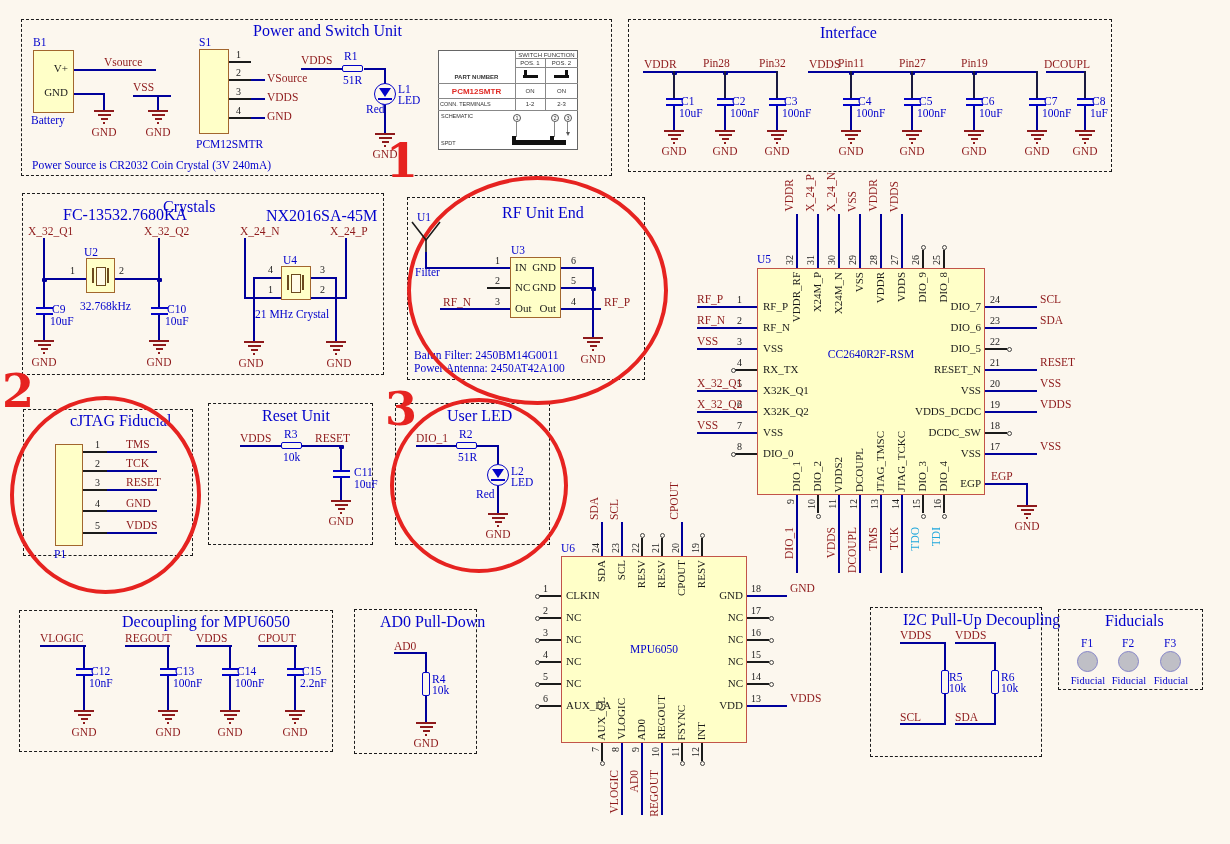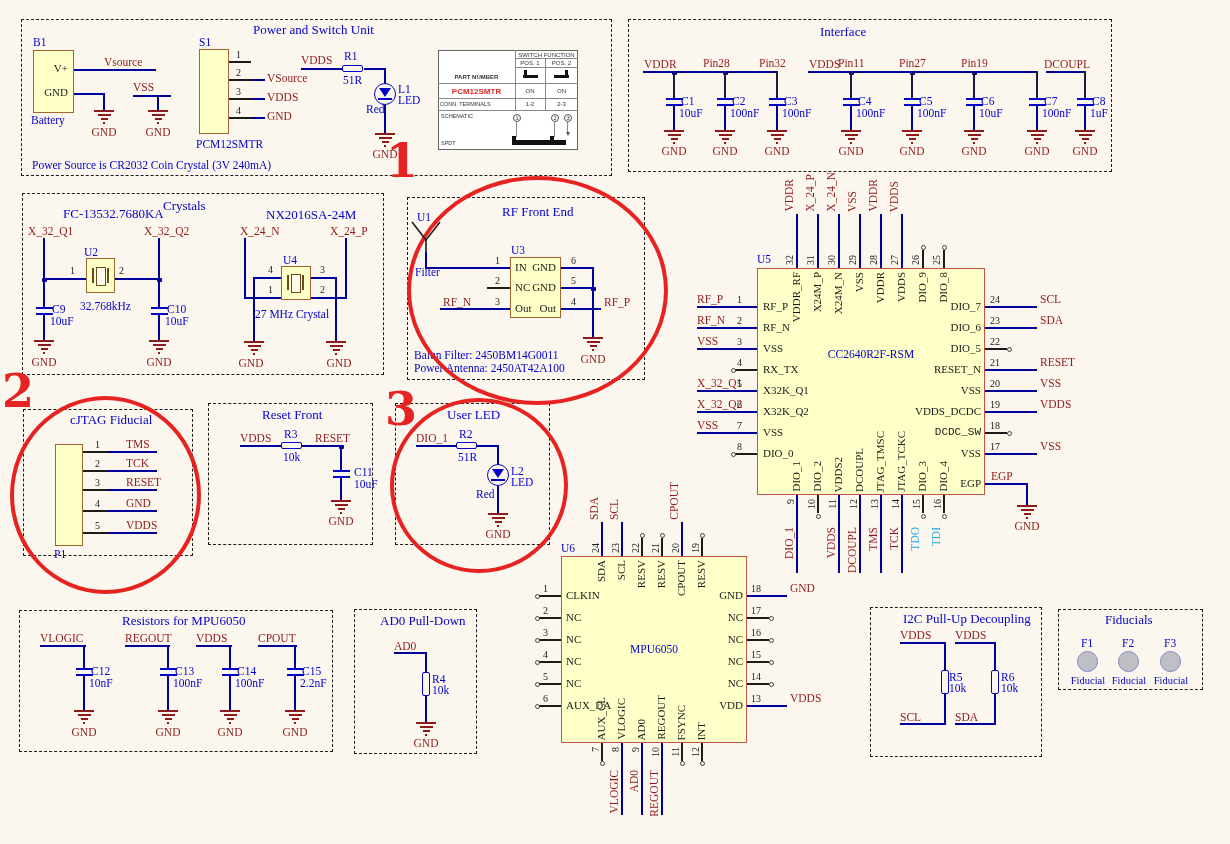--- a/index.html
+++ b/index.html
@@ -1,19 +1,19 @@
 <!DOCTYPE html>
 <html><head>
 <meta charset="utf-8">
 <style>
   html,body{margin:0;padding:0;background:#ffffff;}
   #canvas{position:relative;width:1230px;height:844px;background:#fcf7ee;font-family:"Liberation Serif",serif;overflow:hidden;}
   .abs{position:absolute;}
   .sec{position:absolute;border:1.5px dashed #1b1b1b;box-sizing:border-box;}
-  .sec-title{position:absolute;color:#0202cc;font-size:13px;white-space:nowrap;}
+  .sec-title{position:absolute;color:#0202cc;font-size:16px;white-space:nowrap;}
   .net{font-size:11.5px;white-space:nowrap;color:#8e1a1b;}
   .des{font-size:11.5px;white-space:nowrap;color:#0202cc;}
   .pn{font-size:11px;white-space:nowrap;color:#1b1b1b;}
   .num{font-size:10px;white-space:nowrap;color:#1b1b1b;}
   .gl{color:#8e1a1b;}
   .note{position:absolute;color:#0202cc;font-size:11.5px;white-space:nowrap;}
   .vtext{writing-mode:vertical-rl;transform:rotate(180deg);white-space:nowrap;line-height:13px;}
   .vtext.num{line-height:11px;}
   .chip{position:absolute;background:#ffffc8;border:1.2px solid #c25449;box-sizing:border-box;}
   .part{position:absolute;background:#ffffc8;border:1.2px solid #a2662e;box-sizing:border-box;}
@@ -29,38 +29,38 @@
   <div class="sec" style="left:21px;top:19px;width:591px;height:157px"></div>
   <div class="sec-title" style="left:253px;top:22px">Power and Switch Unit</div>
   <div class="note" style="left:32px;top:159px">Power Source is CR2032 Coin Crystal (3V 240mA)</div>
 
   <div class="sec" style="left:628px;top:19px;width:484px;height:153px"></div>
   <div class="sec-title" style="left:820px;top:24px">Interface</div>
 
   <div class="sec" style="left:22px;top:193px;width:362px;height:182px"></div>
   <div class="sec-title" style="left:163px;top:198px">Crystals</div>
   <div class="sec-title" style="left:63px;top:206px">FC-13532.7680KA</div>
-  <div class="sec-title" style="left:266px;top:207px">NX2016SA-24M</div>
+  <div class="sec-title" style="left:266px;top:207px">NX2016SA-45M</div>
 
   <div class="sec" style="left:407px;top:197px;width:238px;height:183px"></div>
-  <div class="sec-title" style="left:502px;top:204px">RF Front End</div>
+  <div class="sec-title" style="left:502px;top:204px">RF Unit End</div>
   <div class="note" style="left:414px;top:349px">Balun Filter: 2450BM14G0011</div>
   <div class="note" style="left:414px;top:362px">Power Antenna: 2450AT42A100</div>
 
   <div class="sec" style="left:23px;top:409px;width:170px;height:147px"></div>
   <div class="sec-title" style="left:70px;top:412px">cJTAG Fiducial</div>
 
   <div class="sec" style="left:208px;top:403px;width:165px;height:142px"></div>
-  <div class="sec-title" style="left:262px;top:407px">Reset Front</div>
+  <div class="sec-title" style="left:262px;top:407px">Reset Unit</div>
 
   <div class="sec" style="left:395px;top:403px;width:155px;height:142px"></div>
   <div class="sec-title" style="left:447px;top:407px">User LED</div>
 
   <div class="sec" style="left:19px;top:610px;width:314px;height:142px"></div>
-  <div class="sec-title" style="left:122px;top:613px">Resistors for MPU6050</div>
+  <div class="sec-title" style="left:122px;top:613px">Decoupling for MPU6050</div>
 
   <div class="sec" style="left:354px;top:609px;width:123px;height:145px"></div>
   <div class="sec-title" style="left:380px;top:613px">AD0 Pull-Down</div>
 
   <div class="sec" style="left:870px;top:607px;width:172px;height:150px"></div>
   <div class="sec-title" style="left:903px;top:611px">I2C Pull-Up Decoupling</div>
 
   <div class="sec" style="left:1058px;top:609px;width:145px;height:81px"></div>
   <div class="sec-title" style="left:1105px;top:612px">Fiducials</div>
 
@@ -304,21 +304,21 @@
     <div class="abs " style="left: 155.5px; top: 348px; width: 7px; height: 2px; background: rgb(142, 26, 27);"></div>
     <div class="abs " style="left: 157.75px; top: 352px; width: 2.5px; height: 2px; background: rgb(142, 26, 27);"></div>
     <div class="abs net gl" style="left: 143px; top: 356px; width: 32px; text-align: center;">GND</div>
     <div class="abs net" style="left: 240px; top: 225px; color: rgb(142, 26, 27);">X_24_N</div>
     <div class="abs net" style="left: 330px; top: 225px; color: rgb(142, 26, 27);">X_24_P</div>
     <div class="abs part" style="left: 281px; top: 266px; width: 30px; height: 34px;"></div>
     <div class="abs " style="left: 291px; top: 274px; width: 8px; height: 17px; border: 1.3px solid rgb(107, 74, 30); background: rgb(255, 251, 232);"></div>
     <div class="abs " style="left: 287px; top: 275px; width: 1.5px; height: 15px; background: rgb(107, 74, 30);"></div>
     <div class="abs " style="left: 302px; top: 275px; width: 1.5px; height: 15px; background: rgb(107, 74, 30);"></div>
     <div class="abs des" style="left: 283px; top: 254px;">U4</div>
-    <div class="abs des" style="left: 255px; top: 308px;">27 MHz Crystal</div>
+    <div class="abs des" style="left: 255px; top: 308px;">21 MHz Crystal</div>
     <div class="abs num" style="left: 268px; top: 264px;">4</div>
     <div class="abs num" style="left: 320px; top: 264px;">3</div>
     <div class="abs num" style="left: 268px; top: 284px;">1</div>
     <div class="abs num" style="left: 320px; top: 284px;">2</div>
     <div class="abs " style="left: 244px; top: 238px; width: 1.7px; height: 60px; background: rgb(0, 0, 155);"></div>
     <div class="abs " style="left: 244px; top: 297px; width: 37px; height: 1.7px; background: rgb(0, 0, 155);"></div>
     <div class="abs " style="left: 253px; top: 277px; width: 28px; height: 1.7px; background: rgb(0, 0, 155);"></div>
     <div class="abs " style="left: 253px; top: 277px; width: 1.7px; height: 64px; background: rgb(0, 0, 155);"></div>
     <div class="abs " style="left: 244px; top: 341px; width: 20px; height: 2px; background: rgb(142, 26, 27);"></div>
     <div class="abs " style="left: 247.5px; top: 345px; width: 13px; height: 2px; background: rgb(142, 26, 27);"></div>
@@ -455,21 +455,21 @@
     <div class="abs net" style="left: 1040px; top: 356px; color: rgb(142, 26, 27);">RESET</div>
     <div class="abs num" style="left: 990px; top: 378px;">20</div>
     <div class="abs pn" style="left: 831px; top: 384px; width: 150px; text-align: right;">VSS</div>
     <div class="abs " style="left: 985px; top: 390px; width: 52px; height: 1.7px; background: rgb(0, 0, 155);"></div>
     <div class="abs net" style="left: 1040px; top: 377px; color: rgb(142, 26, 27);">VSS</div>
     <div class="abs num" style="left: 990px; top: 399px;">19</div>
     <div class="abs pn" style="left: 831px; top: 405px; width: 150px; text-align: right;">VDDS_DCDC</div>
     <div class="abs " style="left: 985px; top: 411px; width: 52px; height: 1.7px; background: rgb(0, 0, 155);"></div>
     <div class="abs net" style="left: 1040px; top: 398px; color: rgb(142, 26, 27);">VDDS</div>
     <div class="abs num" style="left: 990px; top: 420px;">18</div>
-    <div class="abs pn" style="left: 831px; top: 426px; width: 150px; text-align: right; font-family: Liberation Mono, monospace;">DCDC_SW</div>
+    <div class="abs pn" style="left: 831px; top: 426px; width: 150px; text-align: right;">DCDC_SW</div>
     <div class="abs " style="left: 985px; top: 432px; width: 22px; height: 1.7px; background: rgb(27, 27, 27);"></div>
     <div class="abs " style="left: 1006.5px; top: 430.5px; width: 5px; height: 5px; border: 1px solid rgb(68, 68, 68); border-radius: 50%; box-sizing: border-box;"></div>
     <div class="abs num" style="left: 990px; top: 441px;">17</div>
     <div class="abs pn" style="left: 831px; top: 447px; width: 150px; text-align: right;">VSS</div>
     <div class="abs " style="left: 985px; top: 453px; width: 52px; height: 1.7px; background: rgb(0, 0, 155);"></div>
     <div class="abs net" style="left: 1040px; top: 440px; color: rgb(142, 26, 27);">VSS</div>
     <div class="abs vtext num" style="left: 785px; top: 499px;">9</div>
     <div class="abs vtext pn" style="left: 790px; bottom: 352px;">DIO_1</div>
     <div class="abs " style="left: 796px; top: 495px; width: 1.7px; height: 78px; background: rgb(0, 0, 155);"></div>
     <div class="abs vtext net" style="left: 783px; top: 527px;">DIO_1</div>

